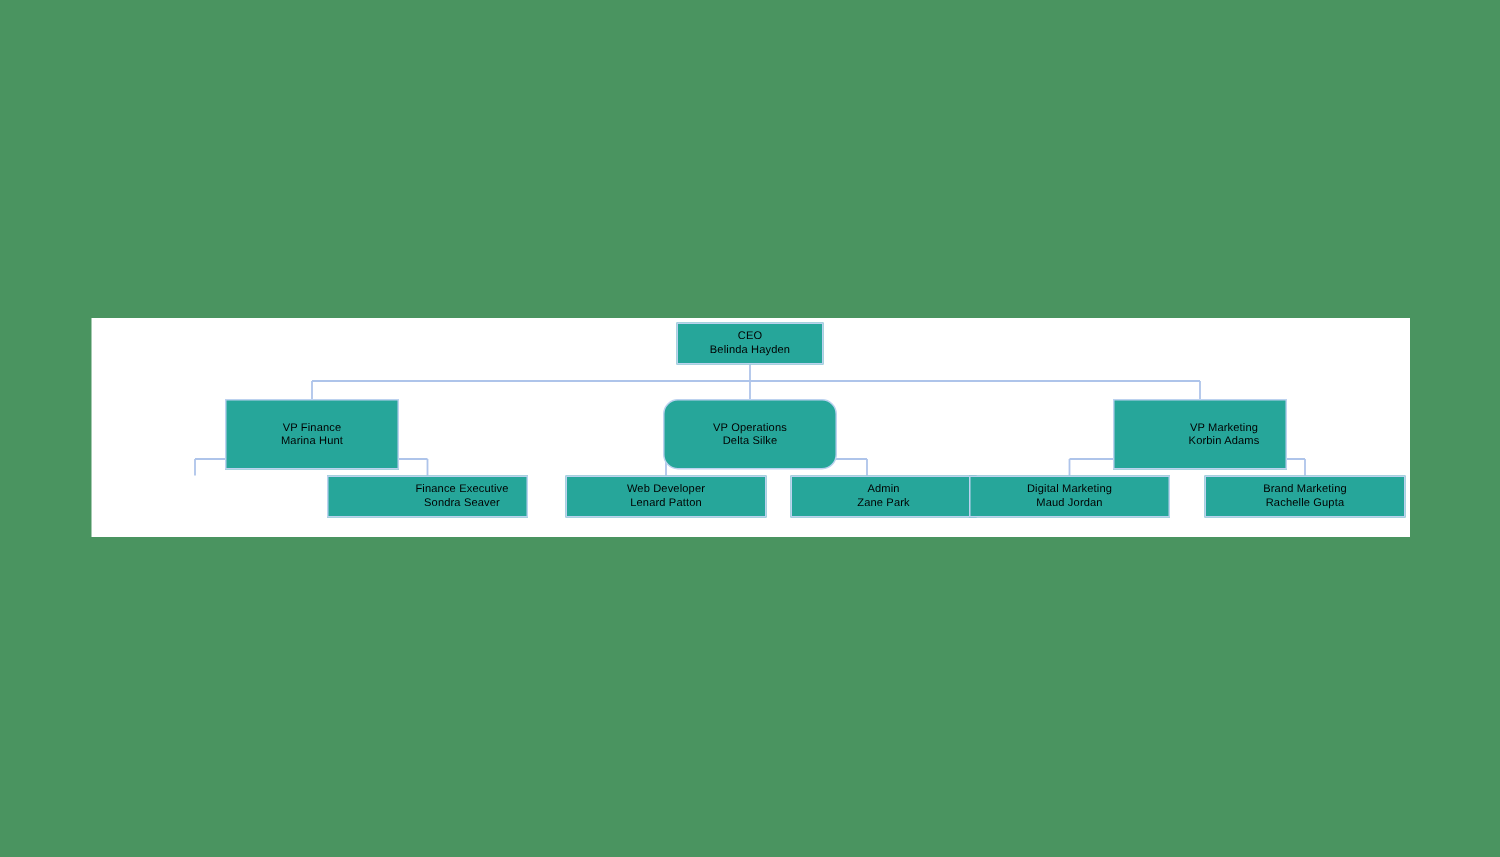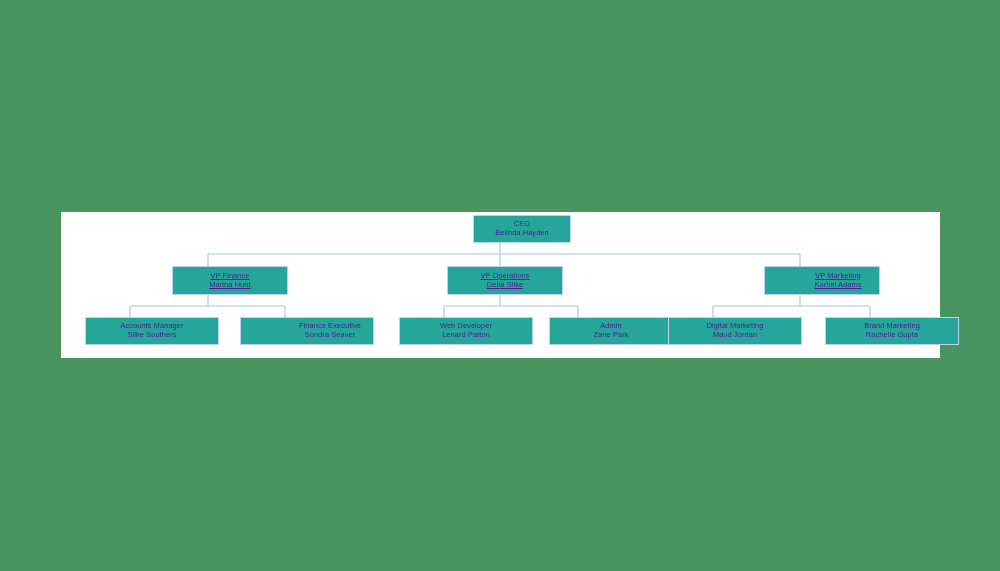--- a/index.html
+++ b/index.html
@@ -47,41 +47,40 @@
   
   .node {
     position: absolute;
     box-sizing: border-box;
     background: #26a69a;
     border: 1px solid #bcd2ef;
     display: flex;
     flex-direction: column;
     align-items: center;
     justify-content: center;
-    color: #4c1d95;
+    color: #000000;
     text-align: center;
     line-height: 1.18;
     overflow: hidden;
-    margin-left: 22px;
   }
   .node .role {
     font-size: 7.4px;
     letter-spacing: 0.1px;
     white-space: nowrap;
   }
   .node .person {
     font-size: 7.4px;
     letter-spacing: 0.1px;
     white-space: nowrap;
   }
 
   
   .lvl1 { width: 98px; height: 28px; }
   
-  .lvl2 { width: 116px; height: 29px; text-decoration: underline; }
+  .lvl2 { width: 116px; height: 47px; }
   
   .lvl3 { width: 134px; height: 28px; }
   .lvl3.narrow { width: 124px; }
 </style>
 </head>
 <body>
 
 <div id="stage">
 
   <div id="canvas">
@@ -115,34 +114,30 @@
     <div class="node lvl1" style="left:390px; top:3px;">
       <span class="role">CEO</span>
       <span class="person">Belinda Hayden</span>
     </div>
 
     <div class="node lvl2" style="left:89px; top:54px;">
       <span class="role">VP Finance</span>
       <span class="person">Marina Hunt</span>
     </div>
 
-    <div class="node lvl2" style="left:364px; top:54px;">
+    <div class="node lvl2" style="left:381px; top:54px;border-radius:10px;">
       <span class="role">VP Operations</span>
       <span class="person">Delta Silke</span>
     </div>
 
     <div class="node lvl2" style="left:681px; top:54px;padding-left:32px;">
       <span class="role">VP Marketing</span>
       <span class="person">Korbin Adams</span>
     </div>
 
-    <div class="node lvl3" style="left:2px; top:105px;">
-      <span class="role">Accounts Manager</span>
-      <span class="person">Silke Southers</span>
-    </div>
 
     <div class="node lvl3" style="left:157px; top:105px;padding-left:46px;">
       <span class="role">Finance Executive</span>
       <span class="person">Sondra Seaver</span>
     </div>
 
     <div class="node lvl3" style="left:316px; top:105px;">
       <span class="role">Web Developer</span>
       <span class="person">Lenard Patton</span>
     </div>

